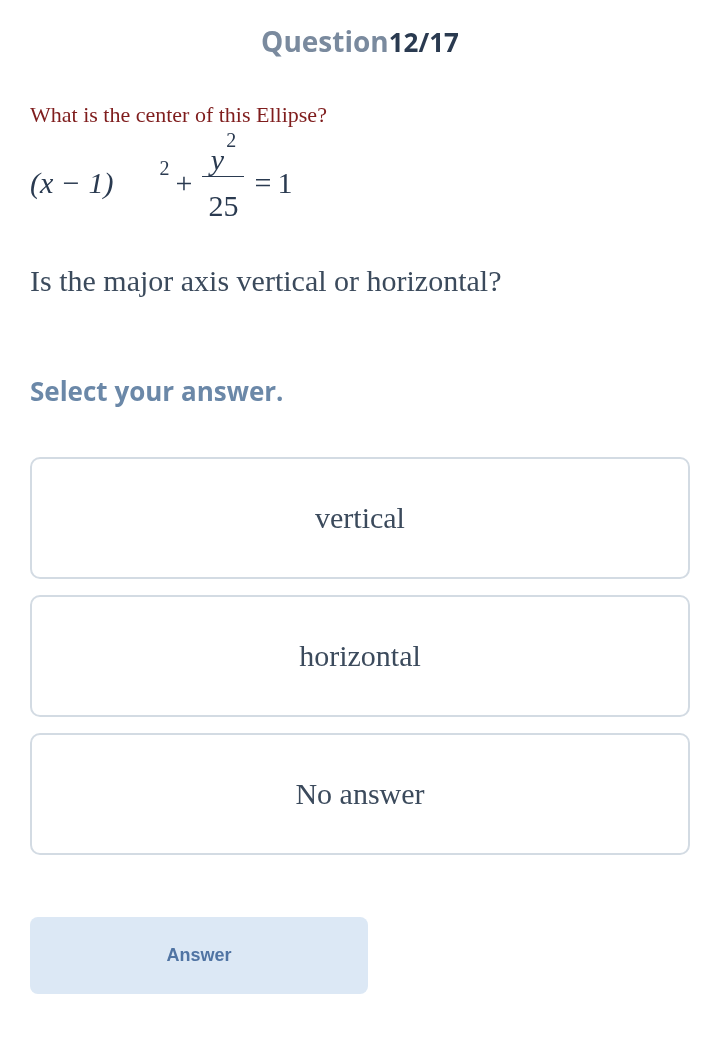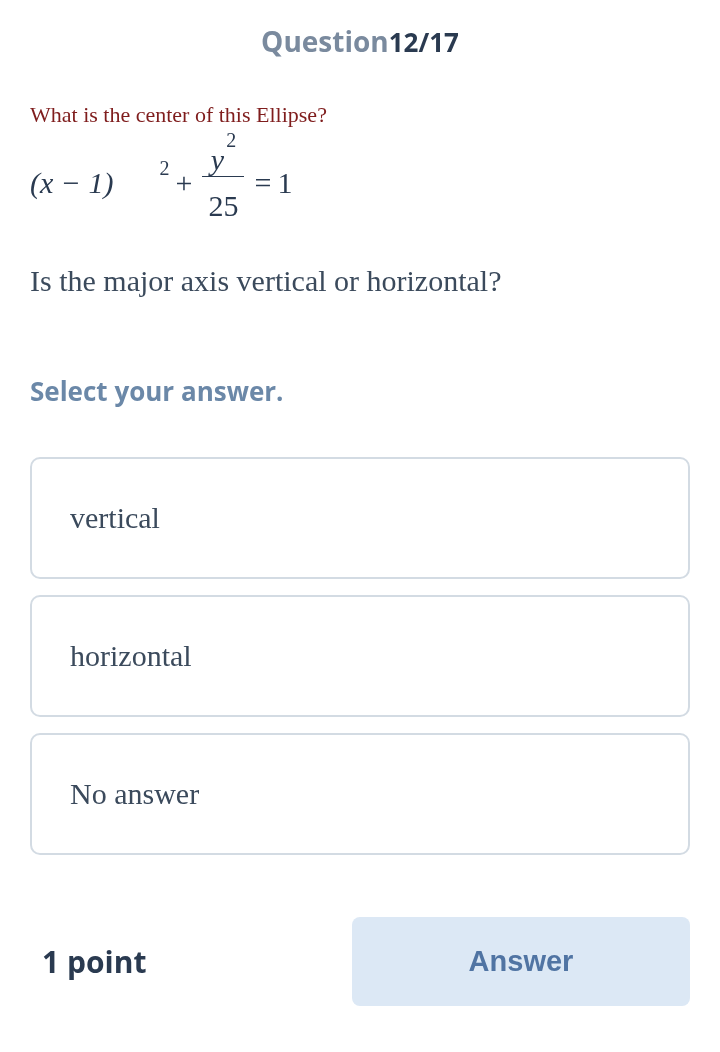--- a/index.html
+++ b/index.html
@@ -99,39 +99,39 @@
     }
     .option {
       border: 2px solid #d3dbe3;
       border-radius: 10px;
       padding: 42px 38px;
       font-size: 30px;
       font-family: Georgia, 'Times New Roman', serif;
       color: #3b4a5c;
       cursor: pointer;
       background: #ffffff;
-      text-align: left;
+      text-align: center;
       width: 100%;
     }
     .footer {
       display: flex;
       justify-content: space-between;
       align-items: center;
       padding-top: 10px;
     }
     .points {
       font-size: 30px;
       font-weight: 700;
       color: #2a3a50;
       padding-left: 12px;
     }
     .answer-btn {
       background: #dce8f5;
       color: #5074a3;
-      font-size: 29px;
+      font-size: 18px;
       font-weight: 700;
       border: none;
       border-radius: 8px;
       padding: 28px 0;
       width: 338px;
       cursor: pointer;
       text-align: center;
     }
   </style>
 </head>
@@ -165,15 +165,14 @@
 
 <div class="select-label">Select your answer.</div>
 
 <div class="options">
   <button class="option">vertical</button>
   <button class="option">horizontal</button>
   <button class="option">No answer</button>
 </div>
 
 <div class="footer">
-  <div class="points">1 point</div>
   <button class="answer-btn">Answer</button>
 </div>
 
 </body></html>

